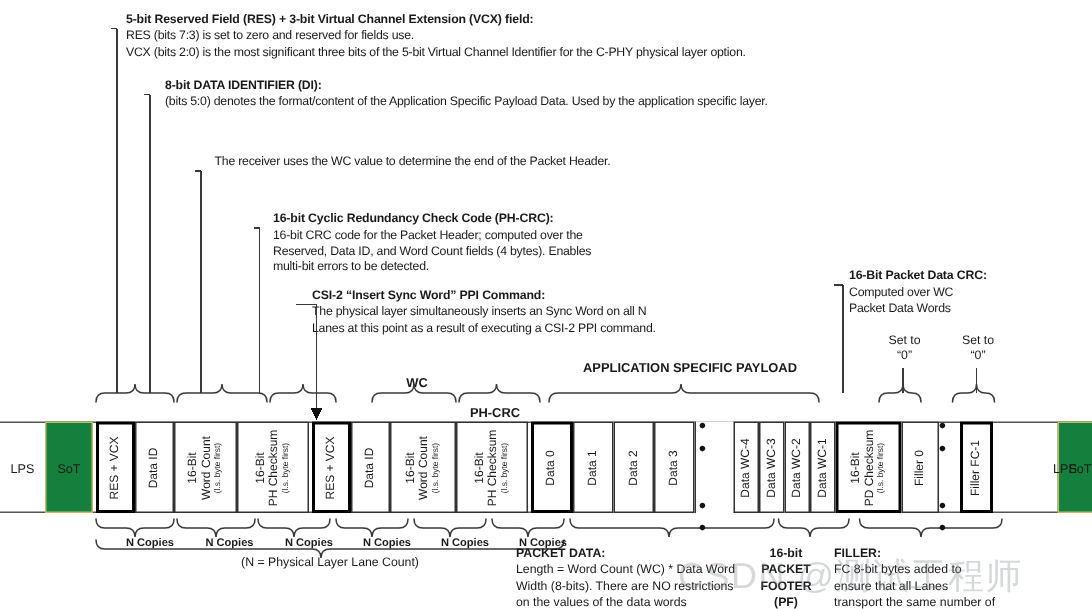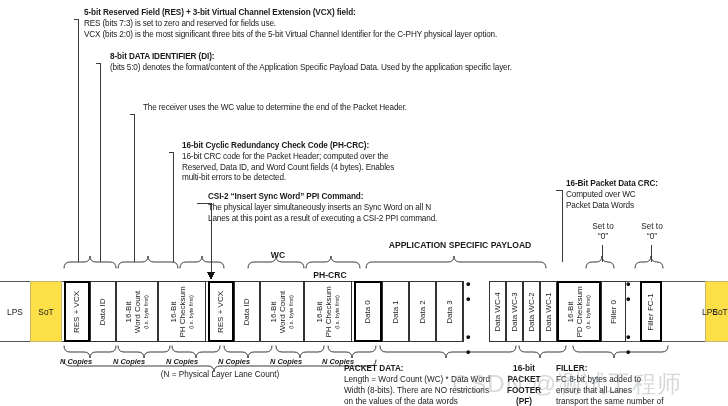--- a/index.html
+++ b/index.html
@@ -14,21 +14,21 @@
   .note .ln{font-size:8.2px;letter-spacing:-0.15px;white-space:nowrap;}
 
   
   #strip{position:absolute;left:0;top:281px;height:61px;}
   .rail{position:absolute;left:0;width:728px;height:1px;background:#555;}
   .cell{position:absolute;top:0;height:61px;box-sizing:border-box;
         border-left:1px solid #333;border-right:1px solid #333;
         border-top:1px solid #333;border-bottom:1px solid #333;background:#fff;}
   .cell.thick{border-width:2px;border-color:#000;}
   .cell.nob{border-top:none;border-bottom:none;}
-  .cell.yellow{background:#fde047;border-color:#c8b96a;}
+  .cell.yellow{background:#15803d;border-color:#c8b96a;}
   .cell.plain{border:none;background:transparent;}
   .cell .vtxt{
     position:absolute;left:50%;top:50%;
     transform:translate(-50%,-50%) rotate(-90deg);
     transform-origin:center center;
     white-space:nowrap;font-size:8px;text-align:center;line-height:1.12;
   }
   .cell .vtxt .sm{font-size:5.6px;display:block;}
   .cell .htxt{position:absolute;left:0;right:0;top:50%;transform:translateY(-50%);
               text-align:center;font-size:8.4px;}
@@ -37,21 +37,21 @@
   
   .glabel{position:absolute;font-size:8.6px;font-weight:bold;text-align:center;white-space:nowrap;}
   .slabel{position:absolute;font-size:8.2px;text-align:center;white-space:nowrap;line-height:1.25;}
 
   
   svg.ov{position:absolute;left:0;top:0;width:728px;height:406px;pointer-events:none;}
 
   
   .cap{position:absolute;font-size:8.2px;line-height:1.34;}
   .cap b{font-weight:bold;}
-  .ncopy{position:absolute;font-size:7.4px;font-weight:bold;text-align:left;white-space:nowrap;font-style:italic;}
+  .ncopy{position:absolute;font-size:7.4px;font-weight:bold;text-align:right;white-space:nowrap;}
 
   #watermark{
     position:absolute;left:452px;top:368px;width:276px;height:38px;
     font-family:"Liberation Sans",sans-serif;font-size:24px;color:rgba(120,130,140,.30);
     letter-spacing:1px;white-space:nowrap;user-select:none;
   }
 </style>
 </head>
 <body>
 

